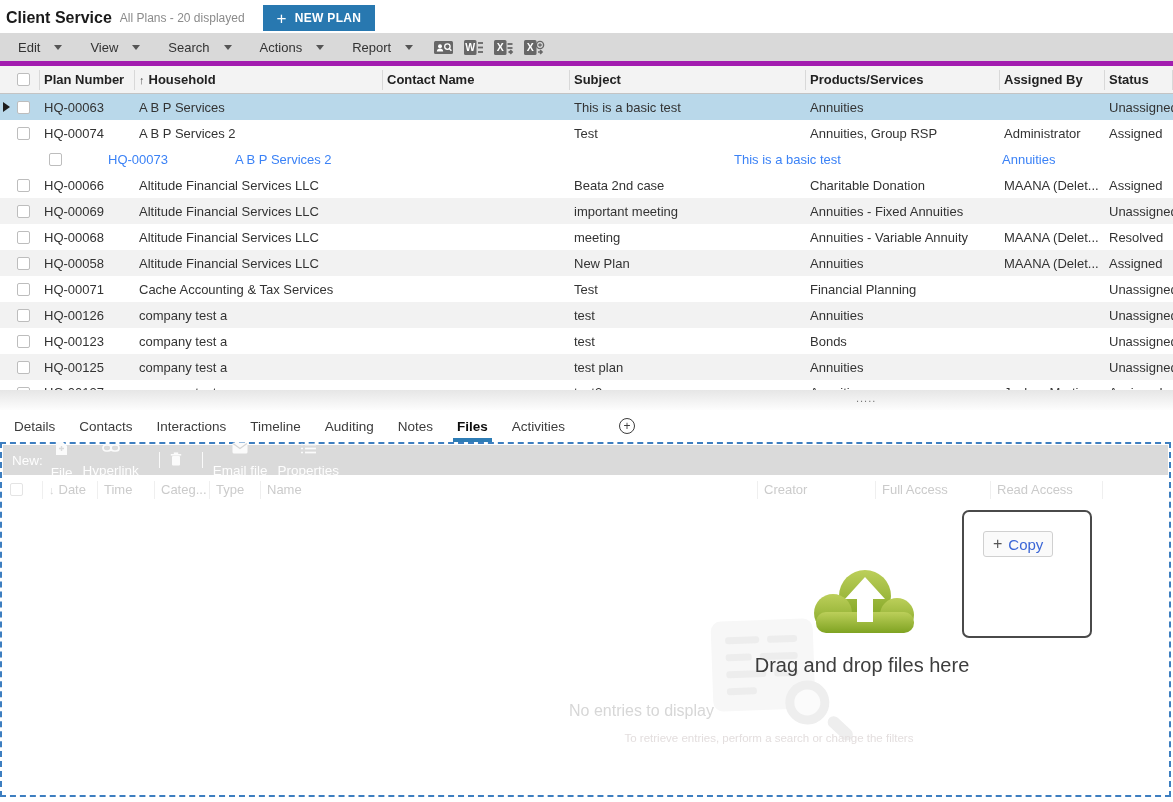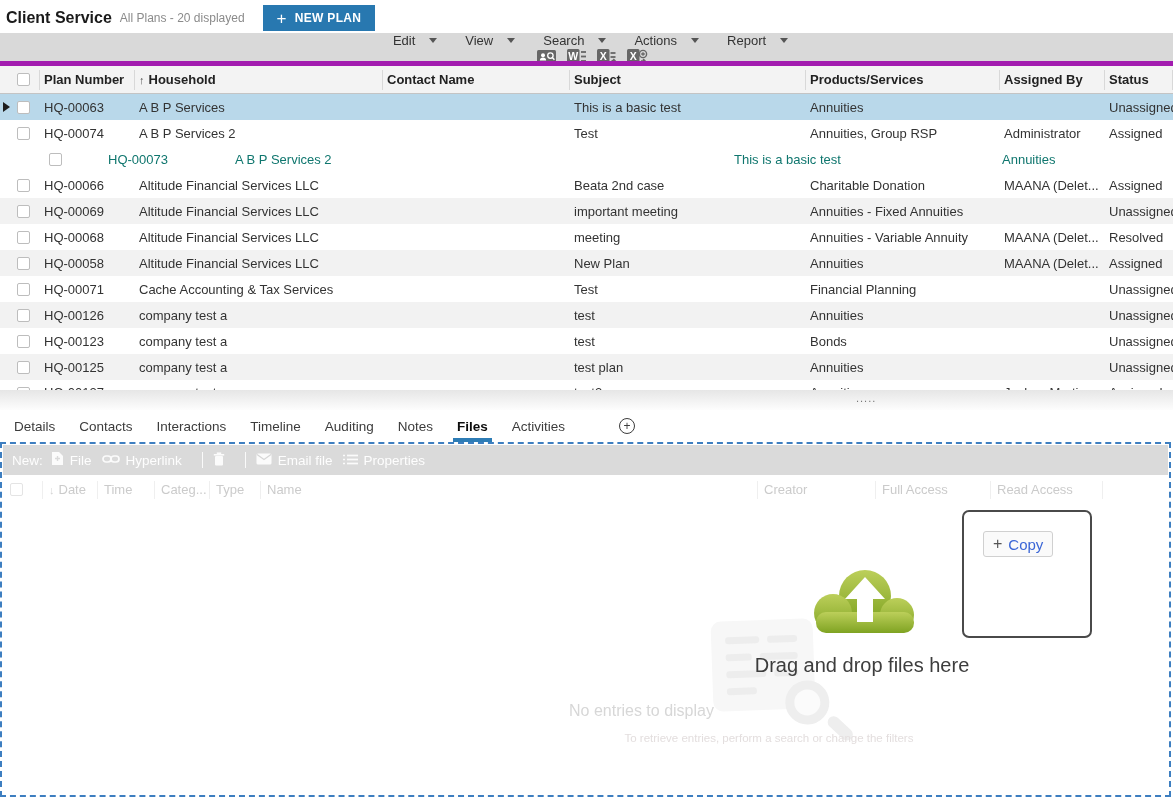--- a/index.html
+++ b/index.html
@@ -15,21 +15,21 @@
   .app-subtitle { font-size:12px; color:#8b8b8b; margin-left:8px; }
   .new-plan-btn {
     margin-left:18px; background:#2878b0; color:#fff; border:none; cursor:pointer;
     height:26px; padding:0 14px; font-size:12px; font-weight:bold; letter-spacing:.3px;
     display:flex; align-items:center; gap:8px; font-family:inherit;
   }
   .new-plan-btn .plus { font-size:17px; font-weight:normal; line-height:1; }
 
   
   .menubar { position:absolute; top:33px; left:0; right:0; height:28px; background:#d9d9d9;
-    display:flex; align-items:center; font-size:13px; color:#333;flex-direction:column; }
+    display:flex; align-items:center; font-size:13px; color:#333; }
   .menu-item { display:flex; align-items:center; padding:0 10px 0 18px; height:100%; cursor:pointer; }
   .menu-item .caret { margin-left:14px; width:0; height:0;
     border-left:4px solid transparent; border-right:4px solid transparent; border-top:5px solid #555; }
   .mb-icons { display:flex; align-items:center; gap:9px; margin-left:10px; }
   .mb-icon { display:flex; cursor:pointer; }
 
   
   .plans-table { position:absolute; top:61px; left:0; width:1173px; height:329px; overflow:hidden; background:#fff; }
   .prow { display:grid; grid-template-columns:12px 28px 95px 248px 187px 236px 194px 105px 1fr;
     align-items:center; height:26px; font-size:13px; white-space:nowrap; }
@@ -37,21 +37,21 @@
   .phead .pcell { border-right:1px solid #d8d8d8; height:20px; line-height:20px; }
   .phead .cbcell { border-right:1px solid #d8d8d8; height:20px; }
   .pcell { padding-left:4px; overflow:hidden; text-overflow:clip; }
   .cbcell { display:flex; align-items:center; padding-left:5px; height:100%; }
   .cb { width:13px; height:13px; border:1px solid #bdbdbd; border-radius:2px; background:#fff; }
   .sort-arrow { font-size:11px; color:#555; margin-right:4px; }
   .gutter { height:100%; display:flex; align-items:center; justify-content:center; }
   .row-marker { width:0; height:0; border-left:7px solid #1c1c1c; border-top:5px solid transparent; border-bottom:5px solid transparent; }
   .prow.sel { background:#b9d8ea; }
   .prow.stripe { background:#f2f2f2; }
-  .prow.red { color:#0f766e;gap:32px; }
+  .prow.red { color:#3b82f6;gap:32px; }
   .prow.cut { height:10px; overflow:hidden; align-items:start; }
   .prow.cut .pcell, .prow.cut .cbcell { height:26px; line-height:26px; padding-top:0; }
 
   
   .splitter { position:absolute; top:390px; left:0; right:0; height:20px;
     background:linear-gradient(#e6e6e6, #fdfdfd); cursor:row-resize; }
   .splitter-dots { position:absolute; left:856px; top:2px; font-size:11px; color:#777; letter-spacing:1px; }
 
   
   .tabbar { position:absolute; top:410px; left:0; right:0; height:32px; background:#fff;
@@ -61,21 +61,21 @@
   .tab.active::after { content:""; position:absolute; left:-4px; right:-4px; bottom:-1px; height:4px; background:#2d7cb5; }
   .add-tab { margin-left:30px; width:16px; height:16px; border:1.4px solid #3c3c3c; border-radius:50%;
     display:flex; align-items:center; justify-content:center; font-size:12px; color:#3c3c3c; cursor:pointer; }
 
   
   .files-panel { position:absolute; top:442px; left:0px; width:1171px; height:355px;
     border:2px dashed #3d7ec0; background:#fff; }
   .files-toolbar { position:absolute; top:1px; left:1px; right:1px; height:30px; background:#dadada;
     display:flex; align-items:center; color:rgba(255,255,255,.96); font-size:13.5px; padding-left:9px; }
   .ftb-label { margin-right:8px; }
-  .ftb-btn { display:flex; align-items:center; gap:6px; margin-right:10px; cursor:pointer; }
+  .ftb-btn { display:flex; align-items:center; gap:6px; margin-right:10px; cursor:pointer;flex-direction:column; }
   .ftb-sep { width:1px; height:16px; background:rgba(255,255,255,.85); margin:0 10px; }
   .files-head { position:absolute; top:31px; left:1px; right:1px; height:29px; background:#fff;
     display:grid; grid-template-columns:40px 55px 57px 55px 51px 497px 118px 115px 112px 1fr;
     align-items:center; font-size:13px; color:#cbcbcb; white-space:nowrap; }
   .fcell { padding-left:6px; height:18px; line-height:18px; border-right:1px solid #efefef; overflow:hidden; }
   .fcb { display:flex; align-items:center; padding-left:7px; height:18px; border-right:1px solid #efefef; }
   .cb.faded { border-color:#e4e4e4; }
   .fsort { font-size:11px; color:#d4d4d4; margin-right:4px; }
 
   

